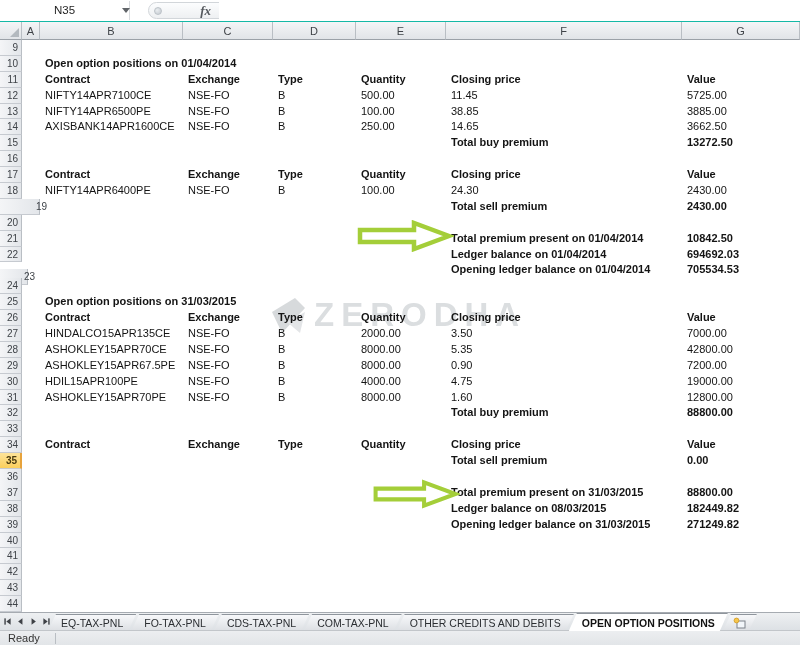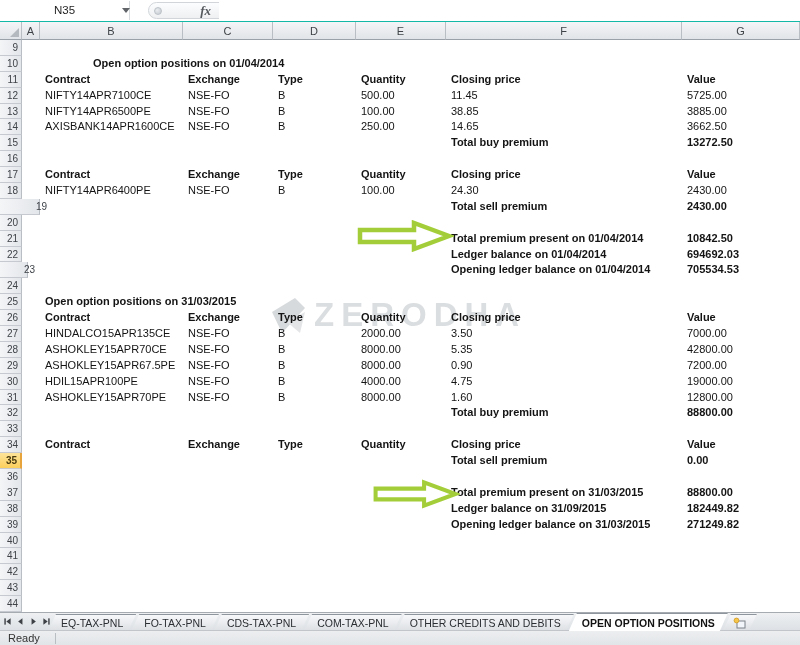--- a/index.html
+++ b/index.html
@@ -99,21 +99,21 @@
         <div class="row-h" style="top: 81.56px; height: 15.89px; line-height: 15.89px;">13</div>
         <div class="row-h" style="top: 97.45px; height: 15.89px; line-height: 15.89px;">14</div>
         <div class="row-h" style="top: 113.34px; height: 15.89px; line-height: 15.89px;">15</div>
         <div class="row-h" style="top: 129.23px; height: 15.89px; line-height: 15.89px;">16</div>
         <div class="row-h" style="top: 145.12px; height: 15.89px; line-height: 15.89px;">17</div>
         <div class="row-h" style="top: 161.01px; height: 15.89px; line-height: 15.89px;">18</div>
         <div class="row-h" style="top: 176.9px; height: 15.89px; line-height: 15.89px; padding-left: 36px;">19</div>
         <div class="row-h" style="top: 192.79px; height: 15.89px; line-height: 15.89px;">20</div>
         <div class="row-h" style="top: 208.68px; height: 15.89px; line-height: 15.89px;">21</div>
         <div class="row-h" style="top: 224.57px; height: 15.89px; line-height: 15.89px;">22</div>
-        <div class="row-h" style="top: 240px; height: 15.89px; line-height: 15.89px; padding-left: 24px;">23</div>
+        <div class="row-h" style="top: 247px; height: 15.89px; line-height: 15.89px; padding-left: 24px;">23</div>
         <div class="row-h" style="top: 256.35px; height: 15.89px; line-height: 15.89px;">24</div>
         <div class="row-h" style="top: 272.24px; height: 15.89px; line-height: 15.89px;">25</div>
         <div class="row-h" style="top: 288.13px; height: 15.89px; line-height: 15.89px;">26</div>
         <div class="row-h" style="top: 304.02px; height: 15.89px; line-height: 15.89px;">27</div>
         <div class="row-h" style="top: 319.91px; height: 15.89px; line-height: 15.89px;">28</div>
         <div class="row-h" style="top: 335.8px; height: 15.89px; line-height: 15.89px;">29</div>
         <div class="row-h" style="top: 351.69px; height: 15.89px; line-height: 15.89px;">30</div>
         <div class="row-h" style="top: 367.58px; height: 15.89px; line-height: 15.89px;">31</div>
         <div class="row-h" style="top: 383.47px; height: 15.89px; line-height: 15.89px; padding-left: 6px;">32</div>
         <div class="row-h" style="top: 399.36px; height: 15.89px; line-height: 15.89px;">33</div>
@@ -139,21 +139,21 @@
     </div>
 
     <svg class="arrow-svg" style="left:356px; top:198px;" width="98" height="32" viewBox="0 0 98 32">
       <polygon points="4,10 58,10 58,3 93,16 58,29 58,22 4,22" fill="#ffffff" stroke="#a4ce39" stroke-width="4.5" stroke-linejoin="miter"></polygon>
     </svg>
     <svg class="arrow-svg" style="left:372px; top:456px;" width="88" height="32" viewBox="0 0 98 32">
       <polygon points="4,10 58,10 58,3 93,16 58,29 58,22 4,22" fill="#ffffff" stroke="#a4ce39" stroke-width="4.5" stroke-linejoin="miter"></polygon>
     </svg>
 
     <div id="cellLayer">
-        <div class="cell b" style="left: 40px; top: 33.89px; height: 15.89px; line-height: 15.89px; margin-left: 48px;">Open option positions on 01/04/2014</div>
+        <div class="cell b" style="left: 40px; top: 33.89px; height: 15.89px; line-height: 15.89px;">Open option positions on 01/04/2014</div>
         <div class="cell b" style="left: 40px; top: 49.78px; height: 15.89px; line-height: 15.89px;">Contract</div>
         <div class="cell b" style="left: 183px; top: 49.78px; height: 15.89px; line-height: 15.89px;">Exchange</div>
         <div class="cell b" style="left: 273px; top: 49.78px; height: 15.89px; line-height: 15.89px;">Type</div>
         <div class="cell b" style="left: 356px; top: 49.78px; height: 15.89px; line-height: 15.89px;">Quantity</div>
         <div class="cell b" style="left: 446px; top: 49.78px; height: 15.89px; line-height: 15.89px;">Closing price</div>
         <div class="cell b" style="left: 682px; top: 49.78px; height: 15.89px; line-height: 15.89px;">Value</div>
         <div class="cell" style="left: 40px; top: 65.67px; height: 15.89px; line-height: 15.89px;">NIFTY14APR7100CE</div>
         <div class="cell" style="left: 183px; top: 65.67px; height: 15.89px; line-height: 15.89px;">NSE-FO</div>
         <div class="cell" style="left: 273px; top: 65.67px; height: 15.89px; line-height: 15.89px;">B</div>
         <div class="cell" style="left: 356px; top: 65.67px; height: 15.89px; line-height: 15.89px;">500.00</div>
@@ -235,21 +235,21 @@
         <div class="cell b" style="left: 40px; top: 415.25px; height: 15.89px; line-height: 15.89px;">Contract</div>
         <div class="cell b" style="left: 183px; top: 415.25px; height: 15.89px; line-height: 15.89px;">Exchange</div>
         <div class="cell b" style="left: 273px; top: 415.25px; height: 15.89px; line-height: 15.89px;">Type</div>
         <div class="cell b" style="left: 356px; top: 415.25px; height: 15.89px; line-height: 15.89px;">Quantity</div>
         <div class="cell b" style="left: 446px; top: 415.25px; height: 15.89px; line-height: 15.89px;">Closing price</div>
         <div class="cell b" style="left: 682px; top: 415.25px; height: 15.89px; line-height: 15.89px;">Value</div>
         <div class="cell b" style="left: 446px; top: 431.14px; height: 15.89px; line-height: 15.89px;">Total sell premium</div>
         <div class="cell b" style="left: 682px; top: 431.14px; height: 15.89px; line-height: 15.89px;">0.00</div>
         <div class="cell b" style="left: 446px; top: 462.92px; height: 15.89px; line-height: 15.89px;">Total premium present on 31/03/2015</div>
         <div class="cell b" style="left: 682px; top: 462.92px; height: 15.89px; line-height: 15.89px;">88800.00</div>
-        <div class="cell b" style="left: 446px; top: 478.81px; height: 15.89px; line-height: 15.89px;">Ledger balance on 31/09/2015</div>
+        <div class="cell b" style="left: 446px; top: 478.81px; height: 15.89px; line-height: 15.89px;">Ledger balance on 08/03/2015</div>
         <div class="cell b" style="left: 682px; top: 478.81px; height: 15.89px; line-height: 15.89px;">182449.82</div>
         <div class="cell b" style="left: 446px; top: 494.7px; height: 15.89px; line-height: 15.89px;">Opening ledger balance on 31/03/2015</div>
         <div class="cell b" style="left: 682px; top: 494.7px; height: 15.89px; line-height: 15.89px;">271249.82</div>
       </div>
   </div>
 
   <div class="tabbar">
     <div class="navs">
       <div class="navbtn">
         <svg width="11" height="11" viewBox="0 0 14 14">

